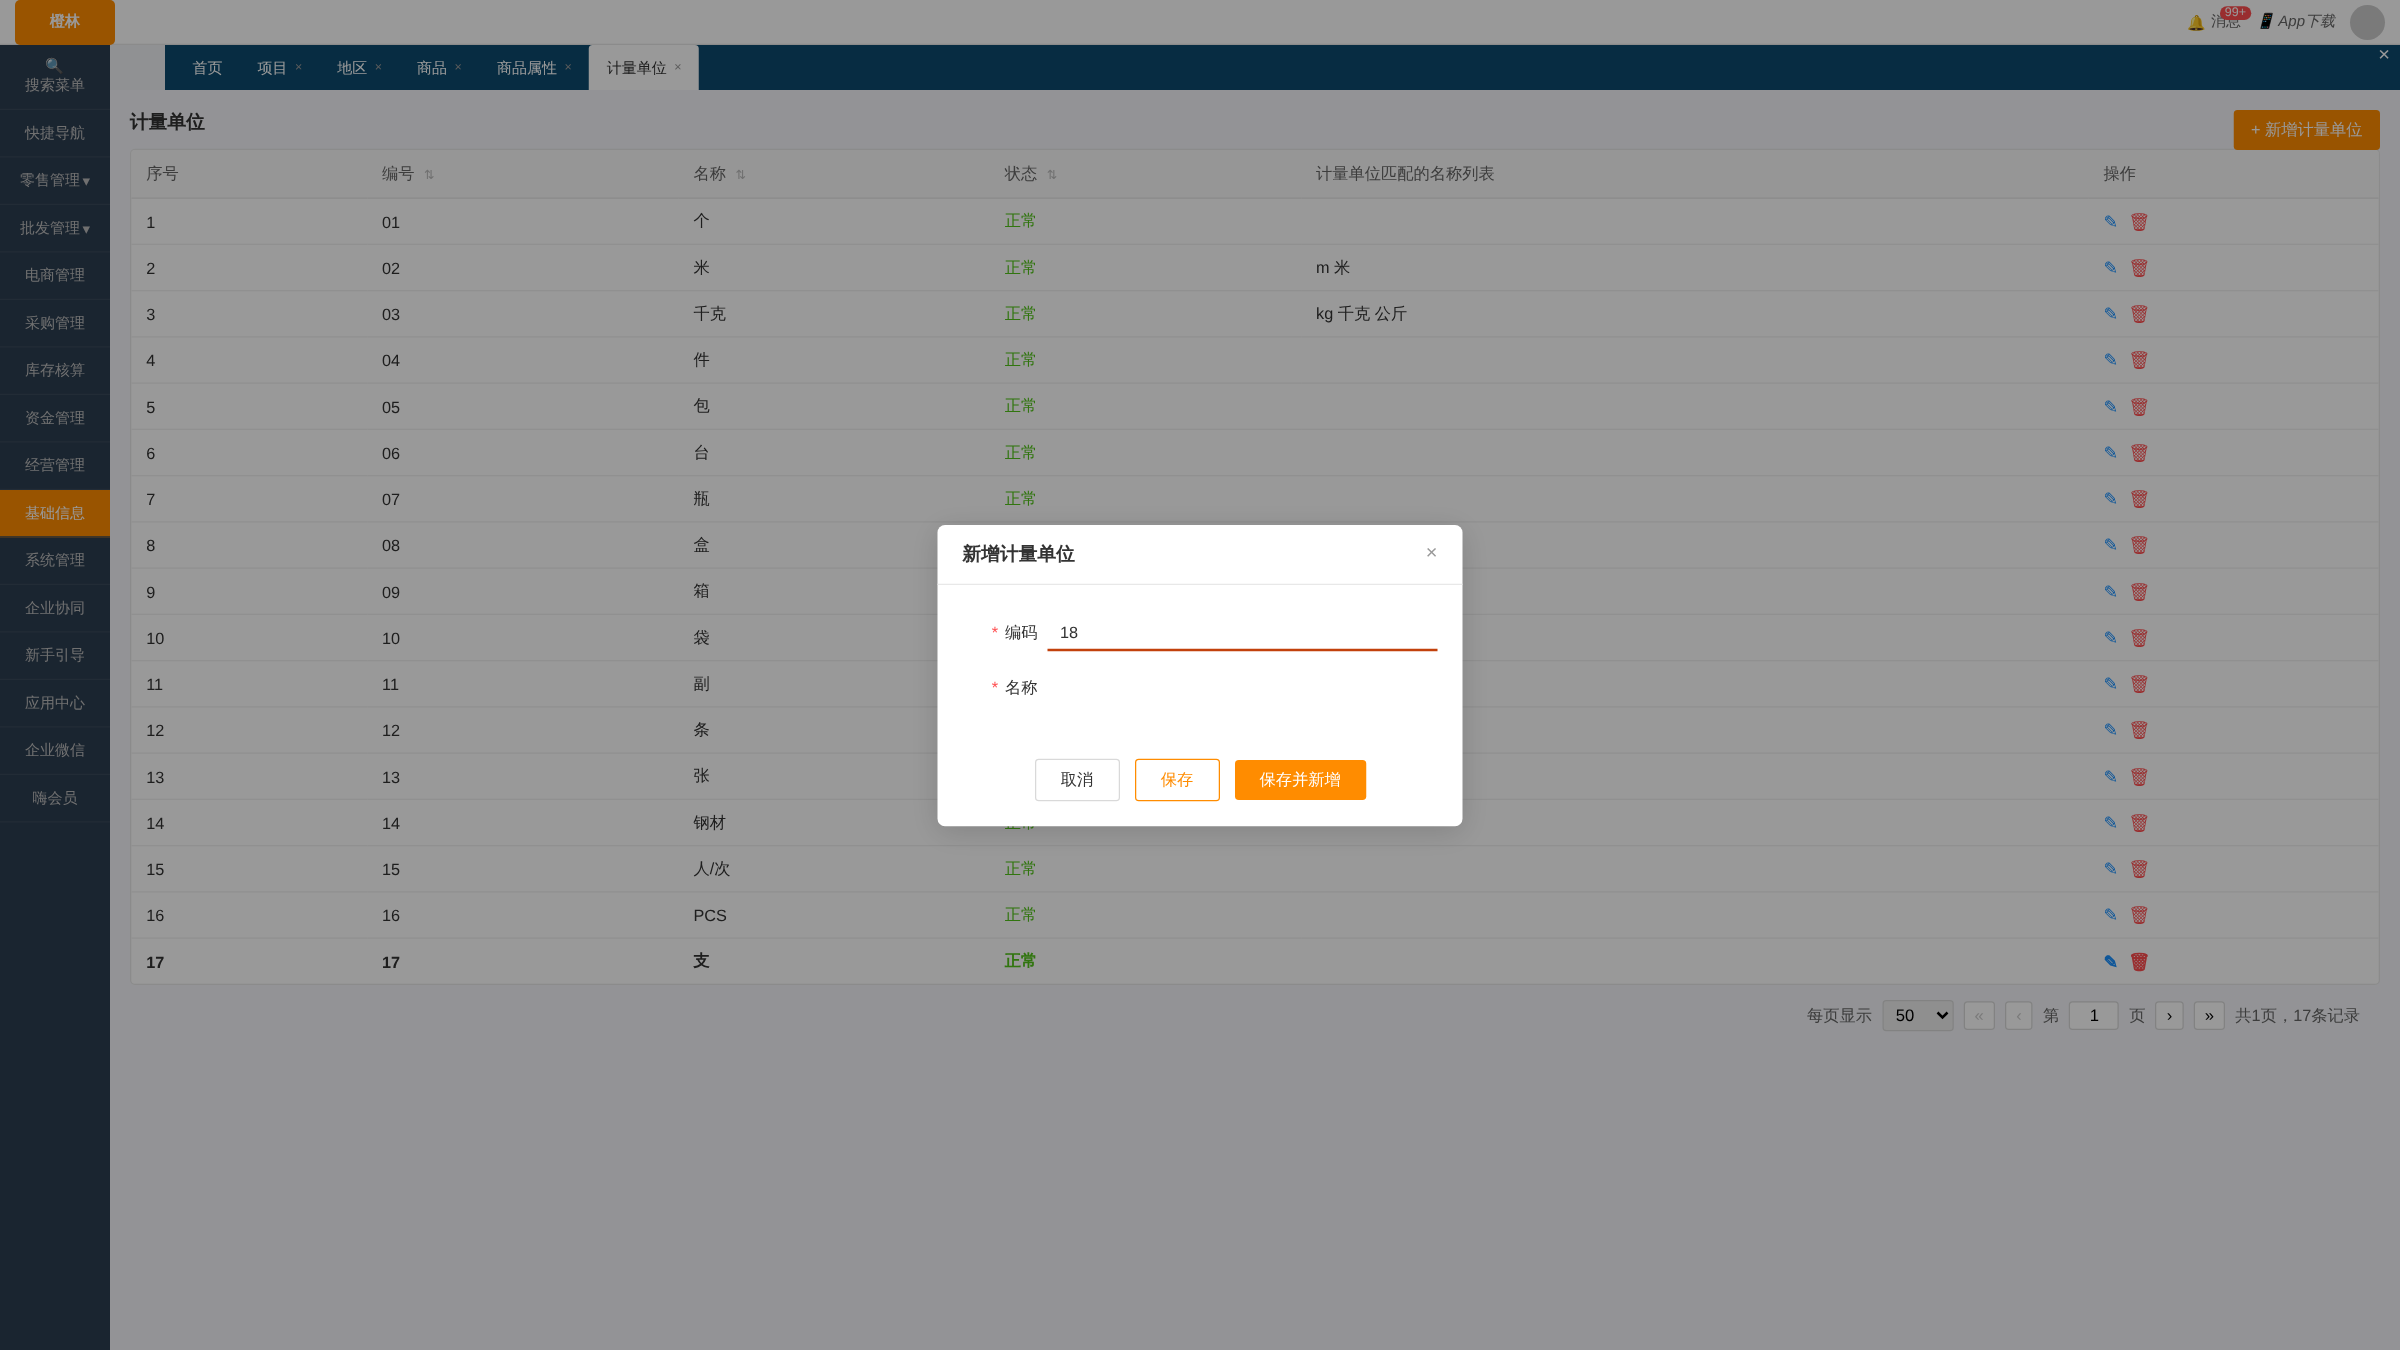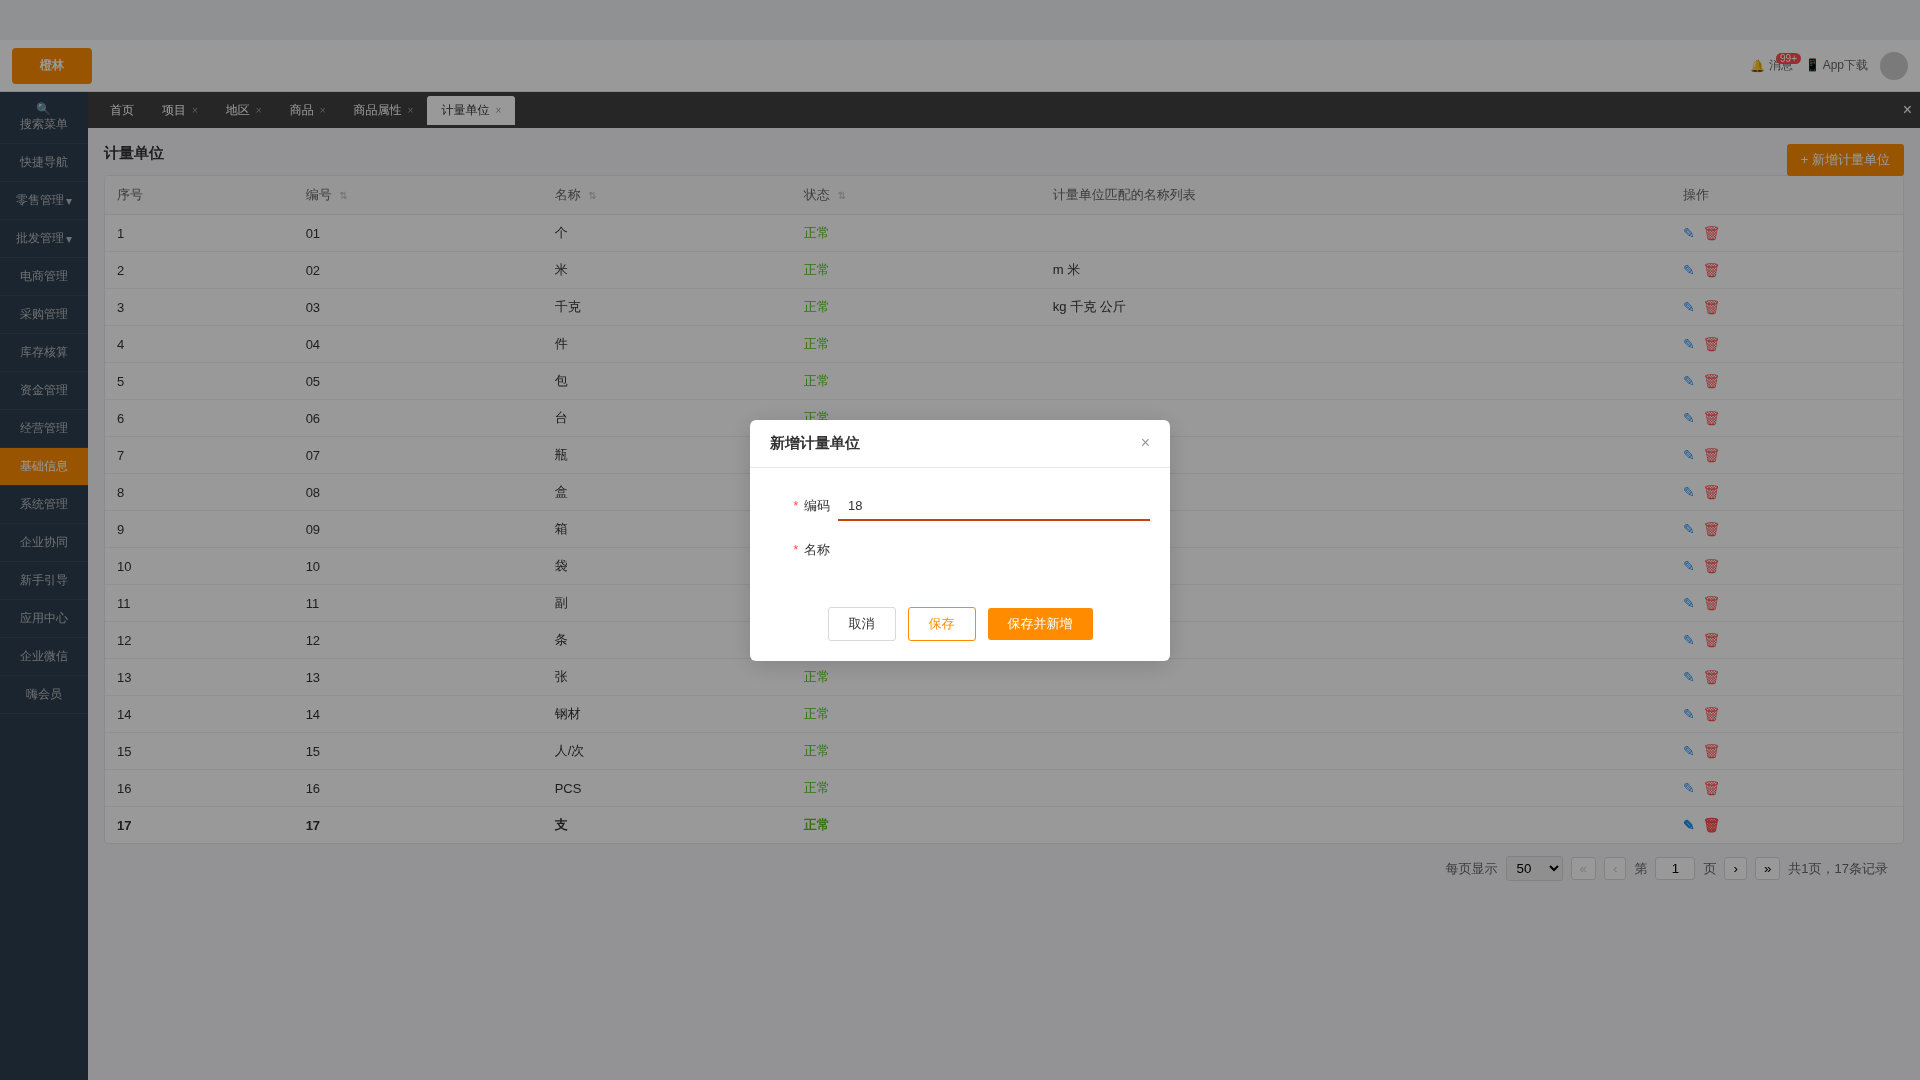--- a/index.html
+++ b/index.html
@@ -1,41 +1,41 @@
 <!DOCTYPE html>
 <html><head>
   <meta charset="utf-8">
   <style>
     * { box-sizing: border-box; margin: 0; padding: 0; }
     body { font-family: 'Microsoft YaHei', Arial, sans-serif; font-size: 13px; background: #f0f2f5; color: #333; height: 1080px; width: 1920px; overflow: hidden; }
 
     
     .app-container { display: flex; flex-direction: column; height: 1080px; }
-    .top-bar { height: 52px; background: #fff; display: flex; align-items: center; padding: 2px 12px; border-bottom: 1px solid #e8e8e8; justify-content: space-between; margin-top: 40px; }
+    .top-bar { height: 36px; background: #fff; display: flex; align-items: center; padding: 2px 12px; border-bottom: 1px solid #e8e8e8; justify-content: space-between; }
     .top-bar-left { display: flex; align-items: center; gap: 8px; }
     .logo { width: 80px; height: 36px; background: #ff8c00; border-radius: 4px; display: flex; align-items: center; justify-content: center; color: #fff; font-size: 12px; font-weight: bold; }
     .top-bar-right { display: flex; align-items: center; gap: 12px; }
     .notification-badge { position: relative; display: flex; align-items: center; gap: 4px; color: #666; font-size: 12px; cursor: pointer; }
     .badge { background: #ff4d4f; color: #fff; border-radius: 10px; padding: 0 4px; font-size: 10px; position: absolute; top: -4px; right: -8px; }
-    .app-download { color: #666; font-size: 12px; cursor: pointer; }
+    .app-download { color: #666; font-size: 12px; cursor: pointer; font-style: italic; }
     .avatar { width: 28px; height: 28px; background: #ccc; border-radius: 50%; }
 
     .main-layout { display: flex; flex: 1; overflow: hidden; }
 
     
     .sidebar { width: 88px; background: #2c3e50; display: flex; flex-direction: column; overflow-y: auto; }
     .sidebar-item { padding: 10px 4px; text-align: center; color: #bbb; font-size: 12px; cursor: pointer; border-bottom: 1px solid #3a4a5a; }
     .sidebar-item.active { background: #ff8c00; color: #fff; }
     .sidebar-item-with-arrow { display: flex; align-items: center; justify-content: center; gap: 2px; }
 
     
     .content-area { flex: 1; display: flex; flex-direction: column; overflow: hidden; }
 
     
-    .tabs-bar { background: #404040; display: flex; align-items: center; padding: 0 8px; height: 36px; }
+    .tabs-bar { background: #0c4a6e; display: flex; padding: 0 8px; height: 36px; margin-left: 44px; }
     .tab { display: flex; align-items: center; gap: 6px; padding: 6px 14px; color: #fff; font-size: 12px; cursor: pointer; border-radius: 3px 3px 0 0; }
     .tab.active { background: #fff; color: #333; }
     .tab-close { font-size: 10px; color: #999; cursor: pointer; }
     .tabs-close-all { margin-left: auto; color: #fff; font-size: 16px; cursor: pointer; }
 
     
     .page-content { flex: 1; padding: 16px; background: #f5f6fa; overflow-y: auto; position: relative; }
     .page-title { font-size: 15px; font-weight: bold; color: #333; margin-bottom: 12px; }
     .add-btn { position: absolute; top: 16px; right: 16px; background: #ff8c00; color: #fff; border: none; padding: 7px 14px; border-radius: 3px; cursor: pointer; font-size: 13px; }
 

